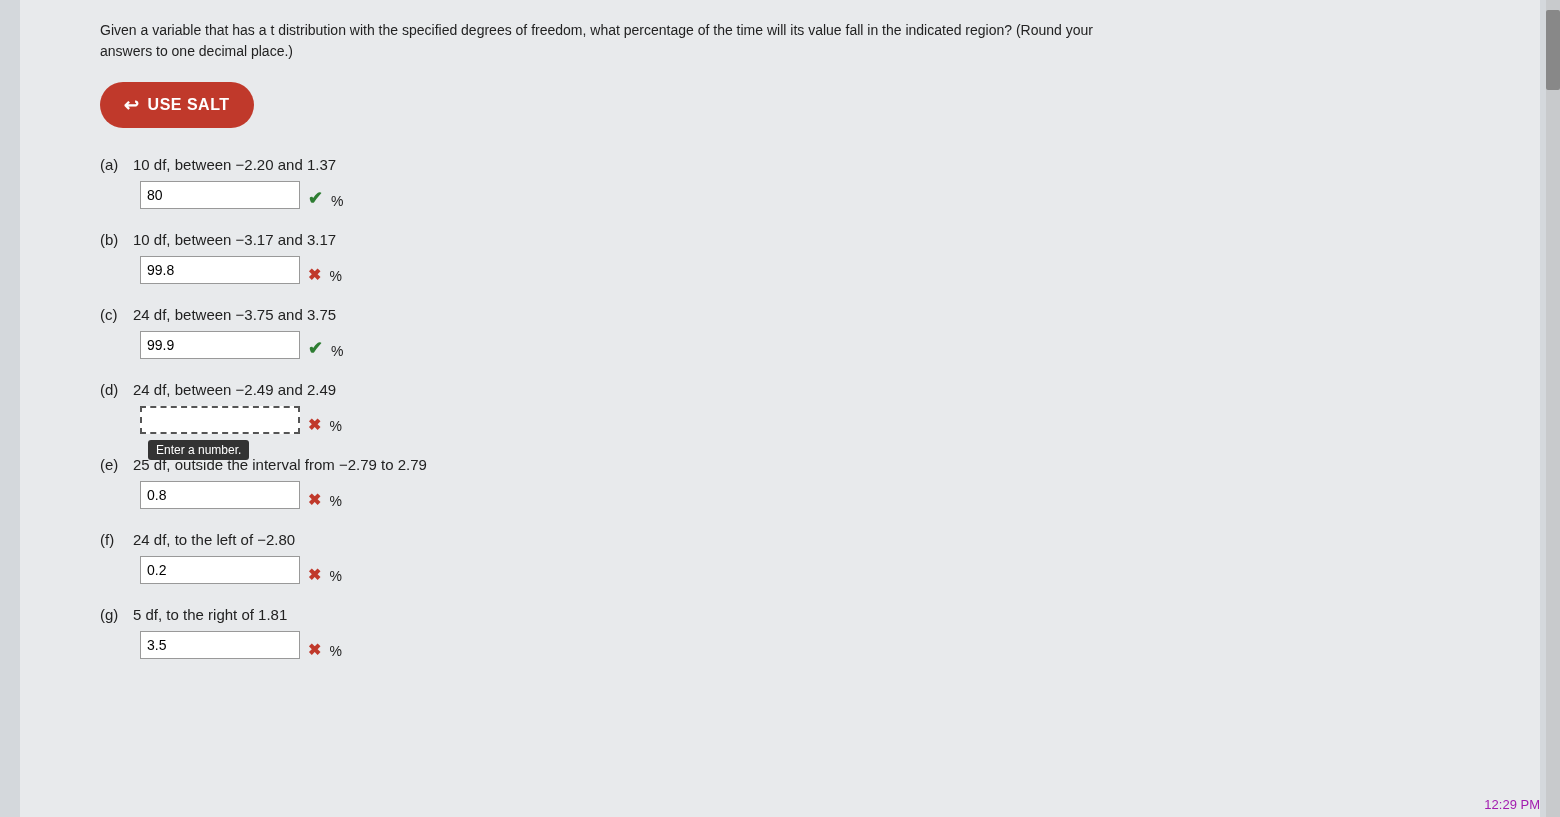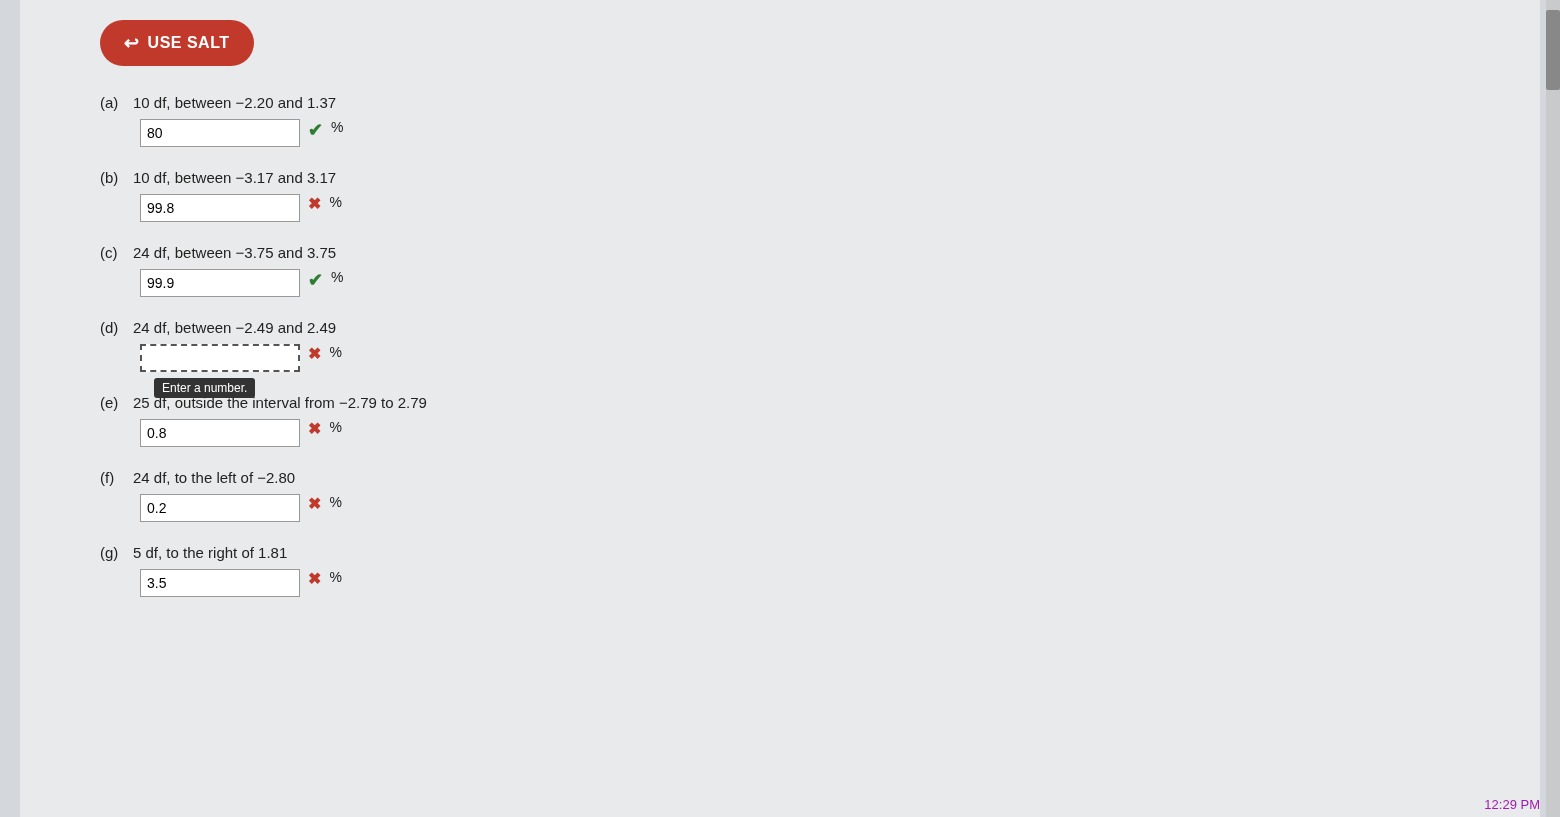--- a/index.html
+++ b/index.html
@@ -70,21 +70,21 @@
     }
 
     .problem-letter {
       font-size: 15px;
       color: #222;
       min-width: 25px;
     }
 
     .answer-row {
       display: flex;
-      align-items: flex-start;
+      align-items: flex-end;
       gap: 8px;
       margin-left: 40px;
       position: relative;
     }
 
     .answer-input {
       border: 1px solid #999;
       background: white;
       padding: 4px 6px;
       font-size: 14px;
@@ -111,21 +111,21 @@
     }
 
     .percent-label {
       font-size: 14px;
       color: #222;
     }
 
     .tooltip-box {
       position: absolute;
       bottom: -26px;
-      left: 14px;
+      left: 8px;
       background: #333;
       color: white;
       font-size: 12px;
       padding: 3px 8px;
       border-radius: 3px;
       white-space: nowrap;
       z-index: 10;
     }
 
     .scrollbar-right {
@@ -152,20 +152,24 @@
       right: 20px;
       font-size: 13px;
       color: #a21caf;
     }
   </style>
 </head>
 <body>
 
 <div class="page-container">
 
+  <p class="question-text">
+    <span>Given a variable that has a t distribution with the specified degrees of freedom, what percentage of the time will its value fall in the indicated region? (Round your</span><br>
+    <span>answers to one decimal place.)</span>
+  </p>
 
   <button class="use-salt-btn">
     <span class="salt-icon">↩</span>
     <span>USE SALT</span>
   </button>
 
   <div id="problems-container">
   <div class="problem-section">
         <div class="problem-label">
           <span class="problem-letter">(a)</span>

